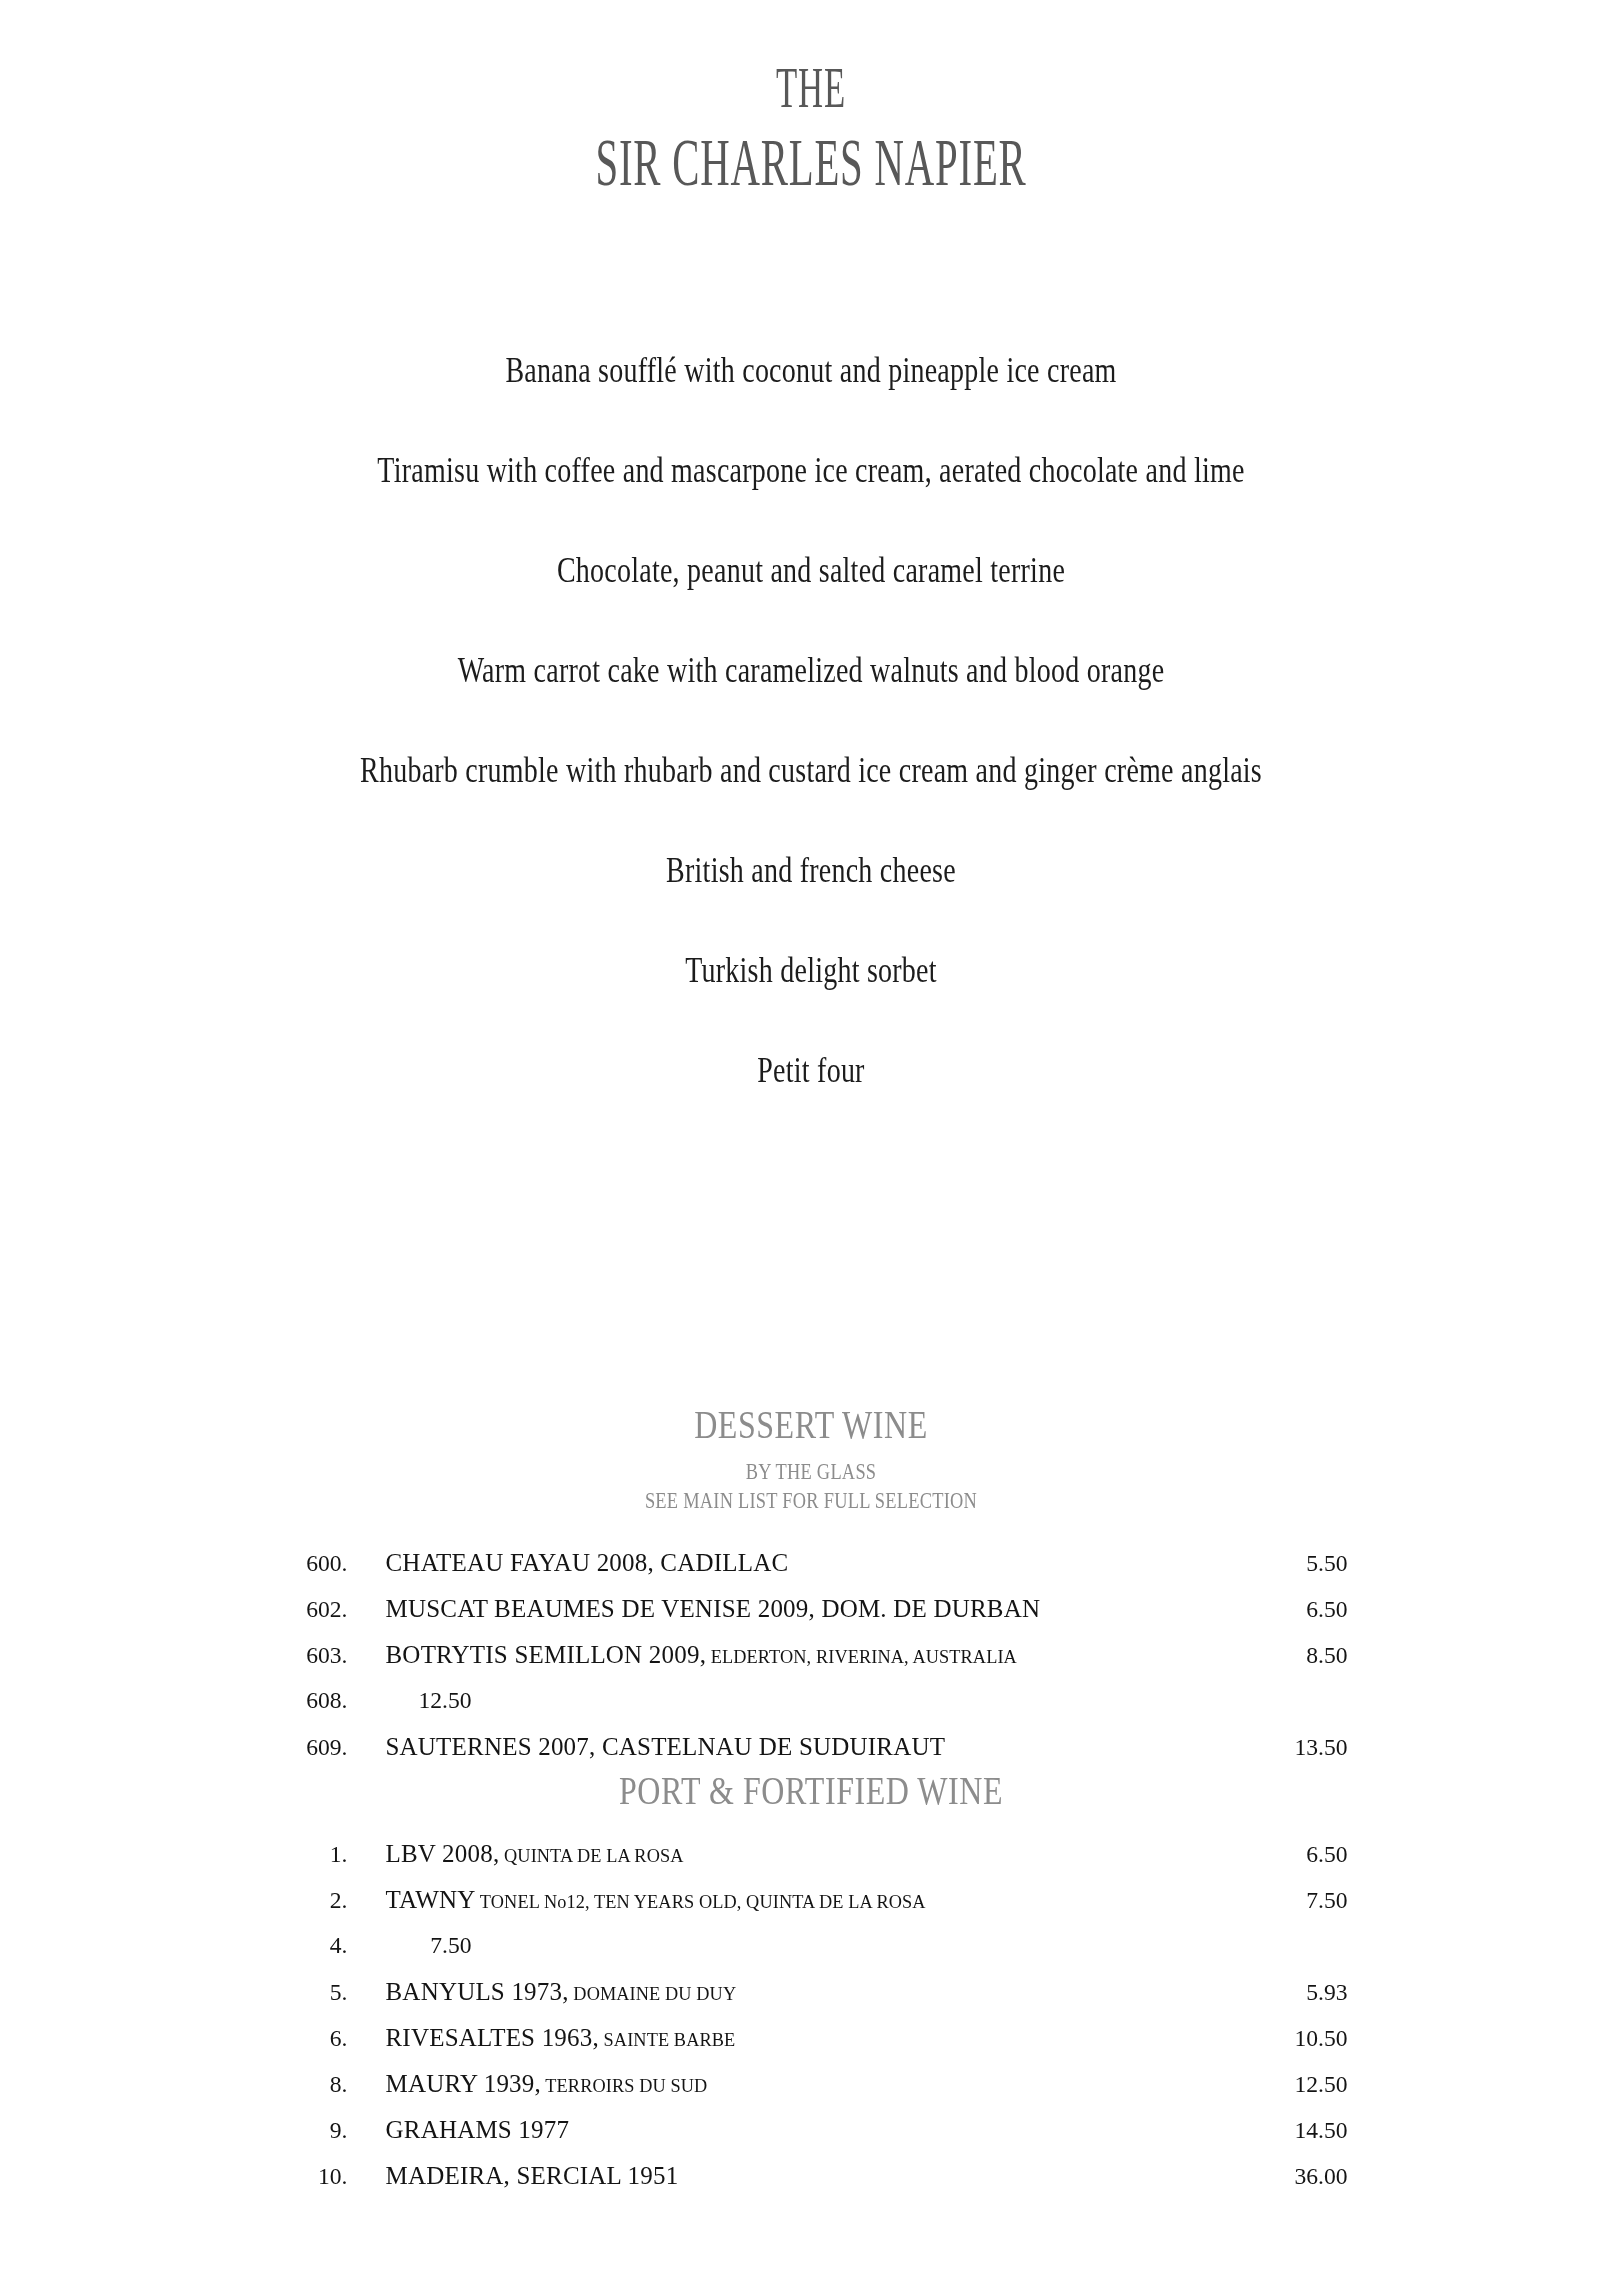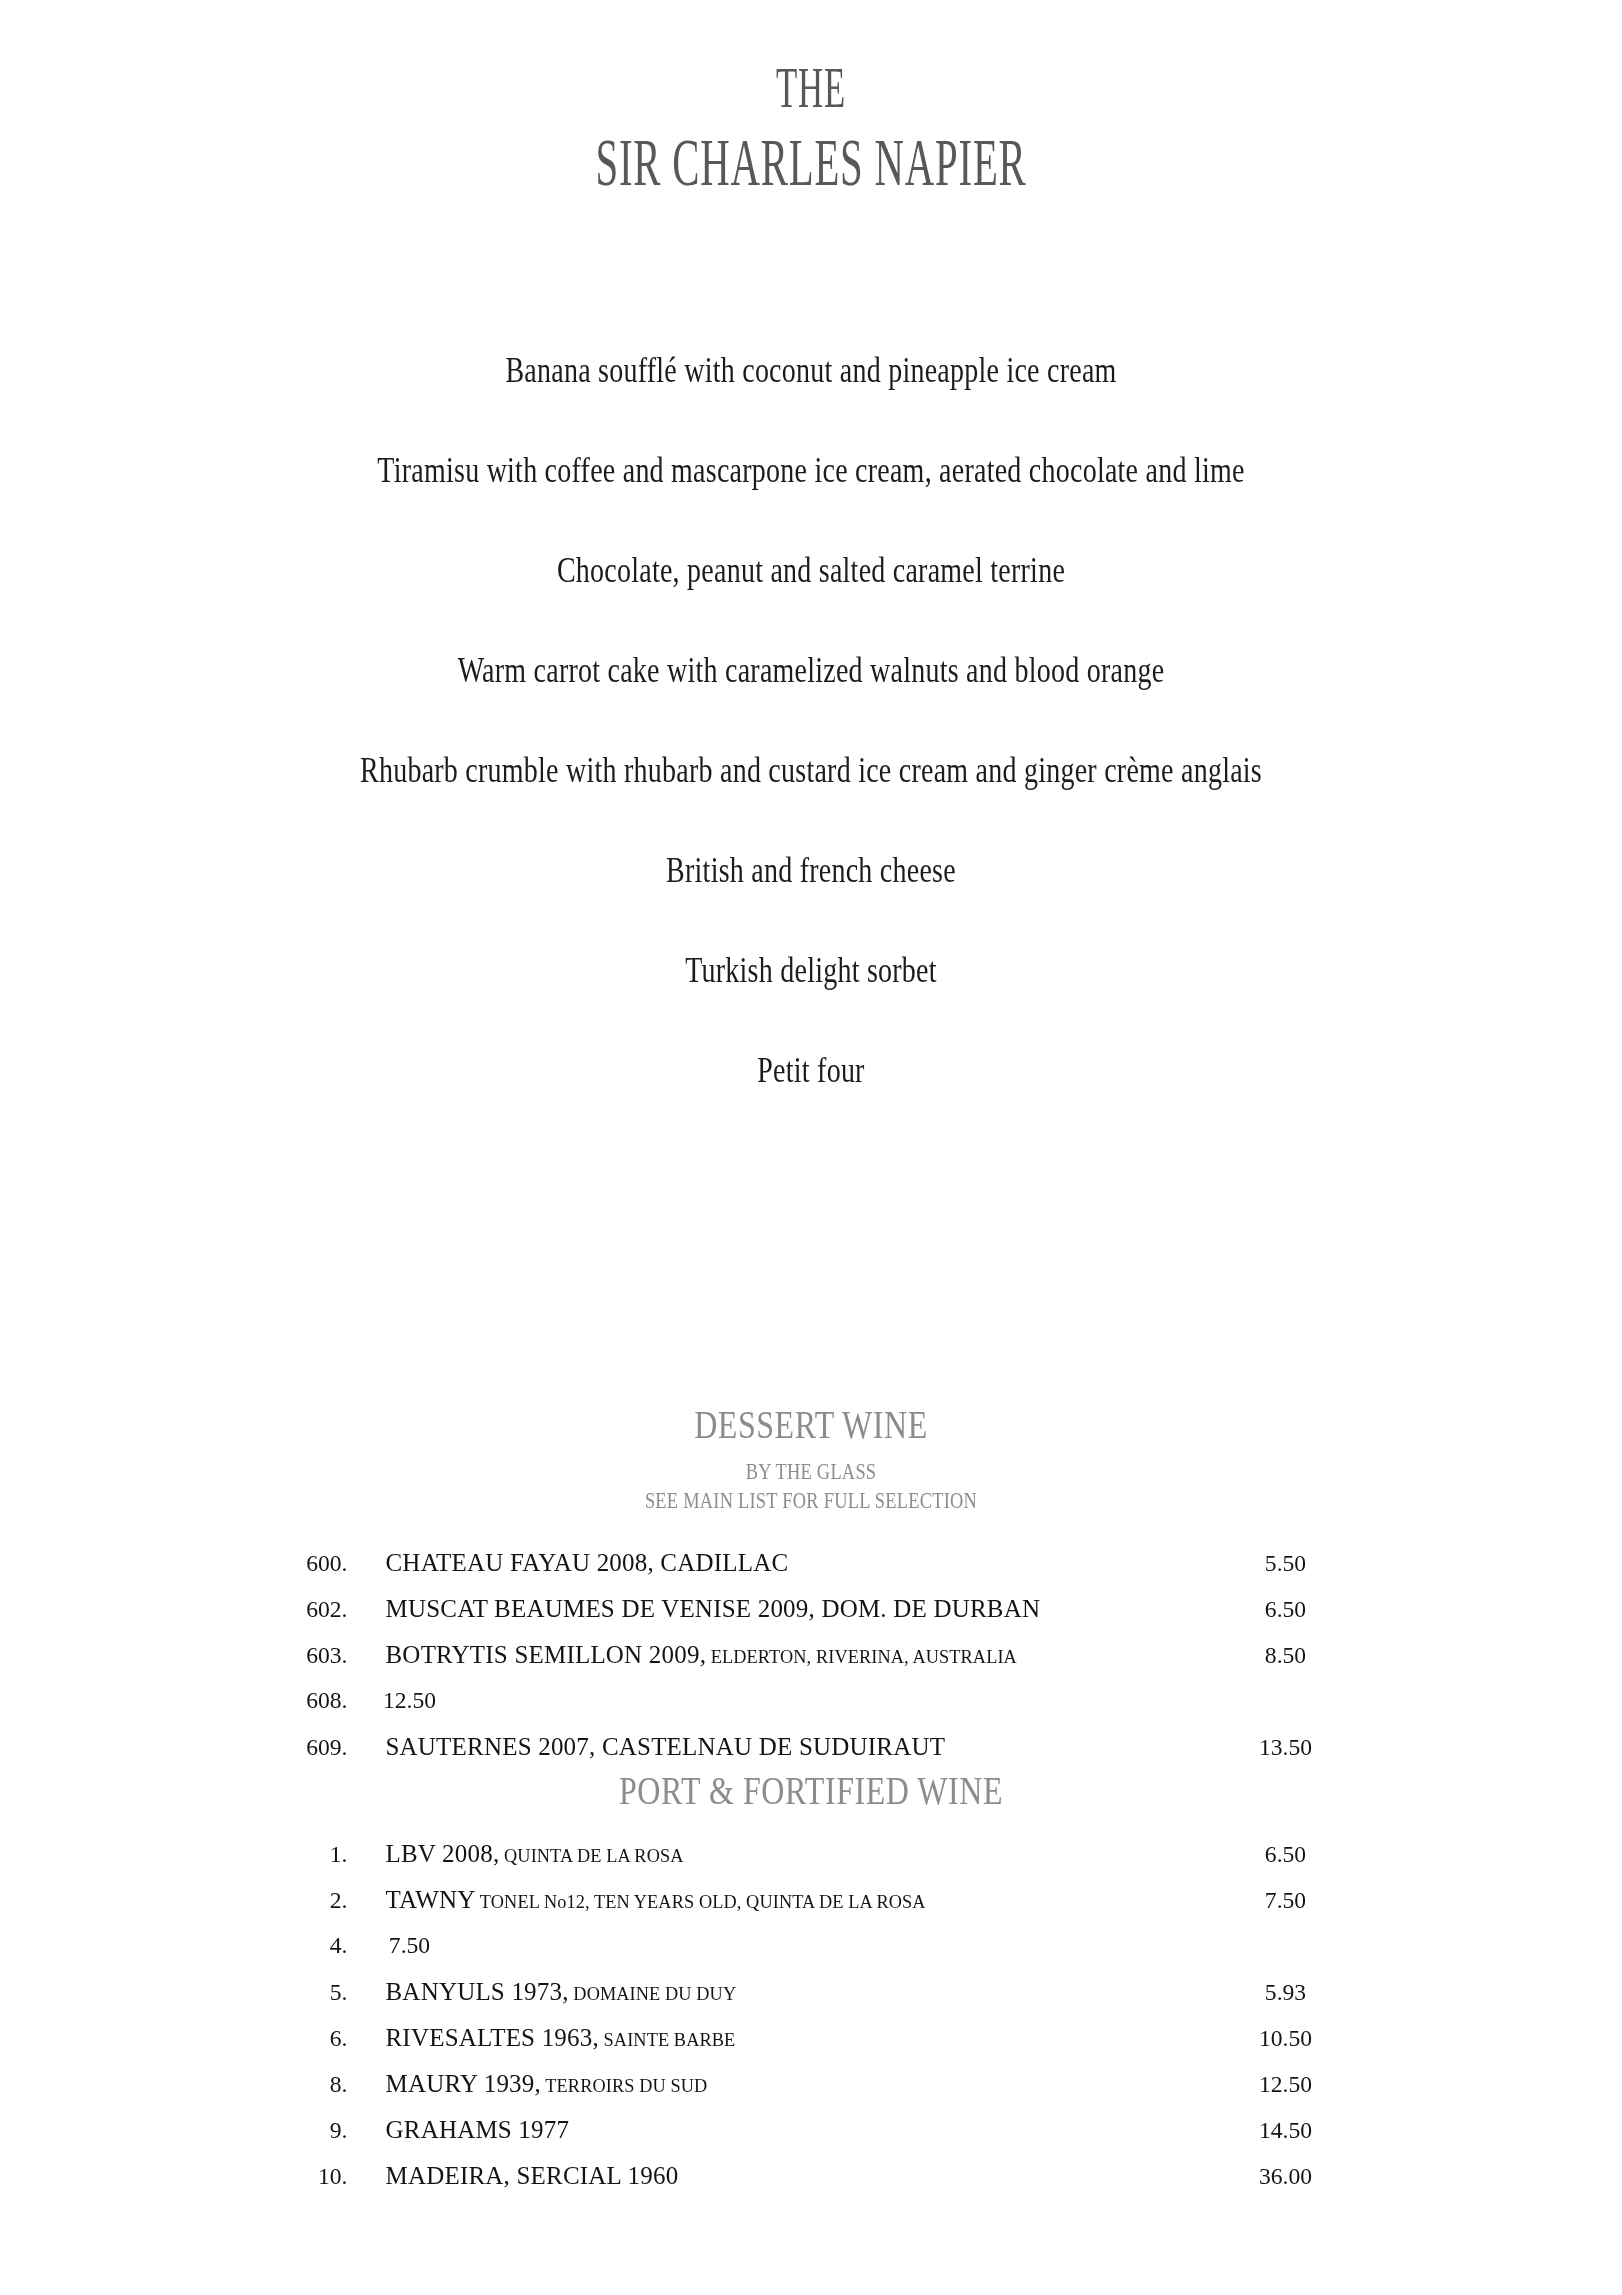--- a/index.html
+++ b/index.html
@@ -122,21 +122,21 @@
     letter-spacing: 0.2px;
     white-space: nowrap;
     overflow: hidden;
   }
   .wine-name-sub {
     font-size: 18.3px;
     letter-spacing: 0.1px;
   }
   .wine-price {
     width: 124px;
-    text-align: center;
+    text-align: right;
     font-size: 23.6px;
     flex: 0 0 auto;
   }
 </style>
 </head>
 <body>
 
 <div class="page">
 
   <div class="masthead">
@@ -221,20 +221,20 @@
           <span class="wine-name"><span>MAURY 1939,</span><span class="wine-name-sub"> TERROIRS DU SUD</span></span>
           <span class="wine-price">12.50</span>
         </li>
         <li class="wine-row">
           <span class="wine-num">9.</span>
           <span class="wine-name"><span>GRAHAMS 1977</span></span>
           <span class="wine-price">14.50</span>
         </li>
         <li class="wine-row">
           <span class="wine-num">10.</span>
-          <span class="wine-name"><span>MADEIRA, SERCIAL 1960</span></span>
+          <span class="wine-name"><span>MADEIRA, SERCIAL 1951</span></span>
           <span class="wine-price">36.00</span>
         </li>
       </ul>
   </div>
 
 </div>
 
 
 </body></html>

